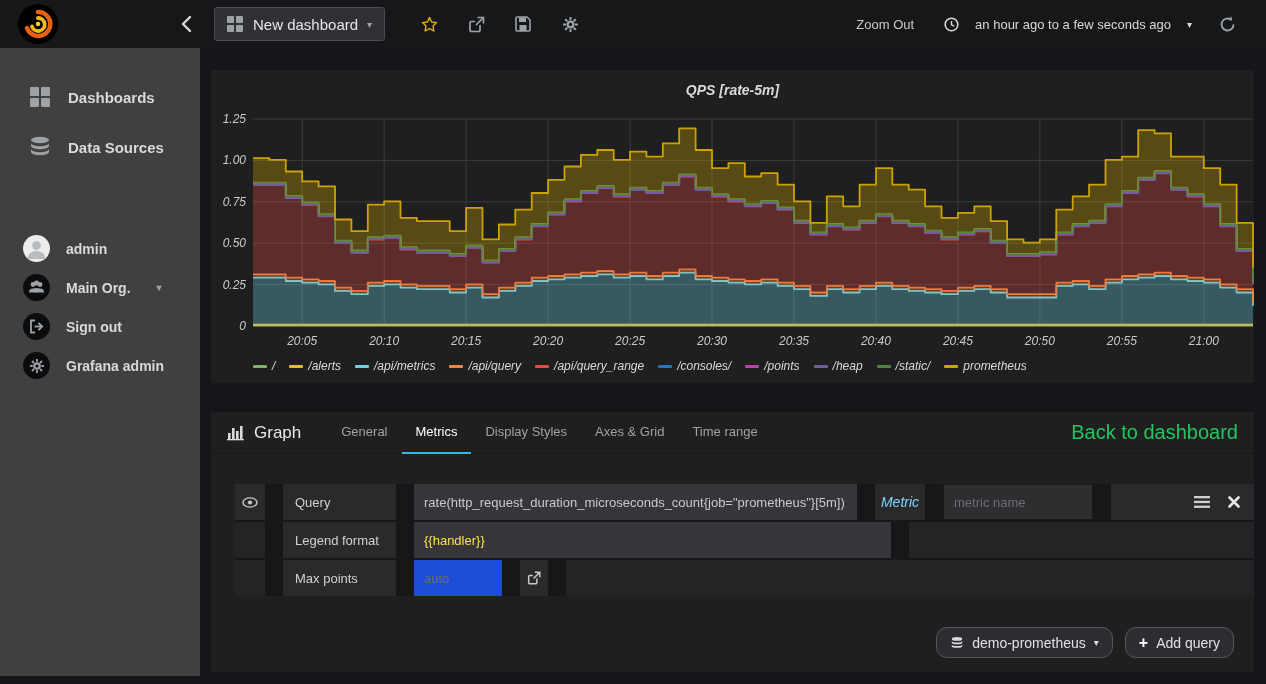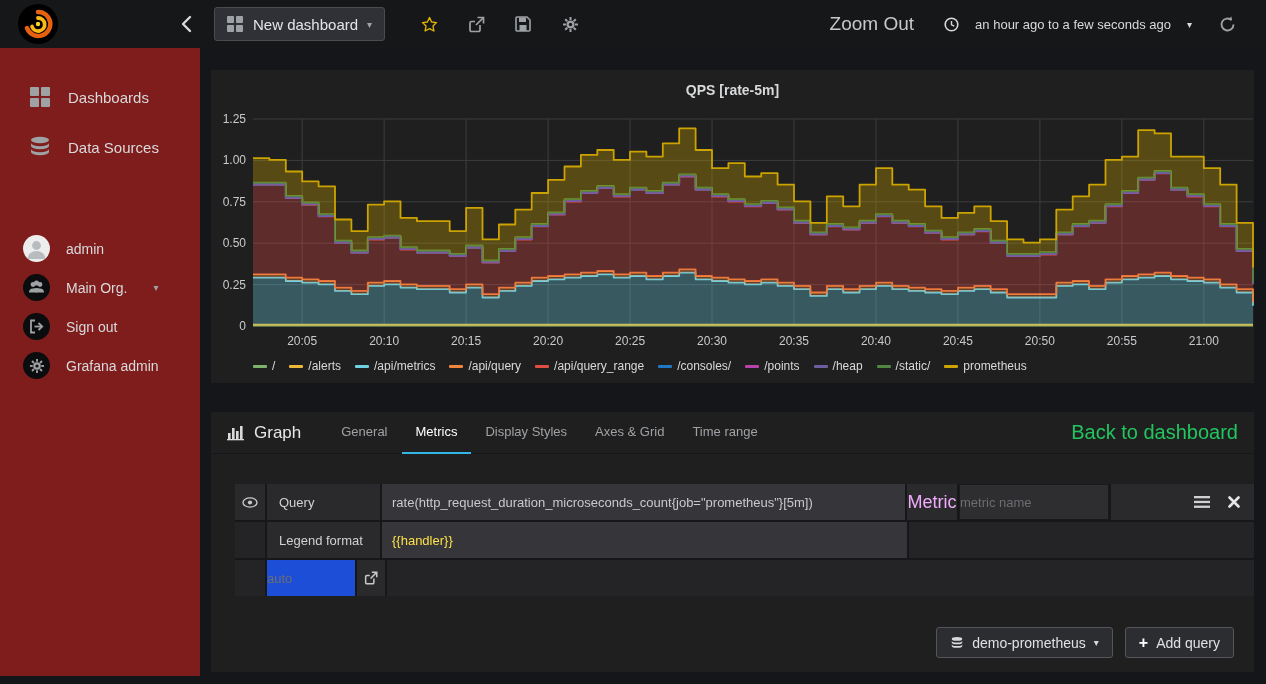--- a/index.html
+++ b/index.html
@@ -9,77 +9,77 @@
   
   .navbar { position:absolute; top:0; left:0; width:1266px; height:48px; background:#161719; display:flex; align-items:center; }
   .logo { width:40px; height:40px; margin-left:18px; border-radius:50%; background:#000; display:flex; align-items:center; justify-content:center; cursor:pointer; }
   .nav-chevron { margin-left:122px; display:flex; align-items:center; cursor:pointer; }
   .dash-btn { margin-left:22px; height:34px; display:flex; align-items:center; gap:9px; background:#303136; border:1px solid #4b4c51; border-radius:3px; padding:0 12px; cursor:pointer; }
   .dash-btn-label { color:#e4e5e6; font-size:15px; }
   .caret { color:#9fa2a5; font-size:10px; }
   .nav-icons { display:flex; align-items:center; gap:29px; margin-left:35px; }
   .icon-btn { width:18px; height:18px; display:flex; align-items:center; justify-content:center; cursor:pointer; }
   .nav-right { margin-left:auto; display:flex; align-items:center; }
-  .zoom-out { color:#c7c8ca; font-size:19px; cursor:pointer; margin-right:30px; }
+  .zoom-out { color:#c7c8ca; font-size:13px; cursor:pointer; margin-right:30px; }
   .timepicker { display:flex; align-items:center; gap:16px; color:#d8d9da; font-size:13px; cursor:pointer; margin-right:26px; }
   .refresh-btn { margin-right:30px; }
 
   
-  .sidebar { position:absolute; top:48px; left:0; width:200px; bottom:8px; background:#7f1d1d; }
+  .sidebar { position:absolute; top:48px; left:0; width:200px; bottom:8px; background:#404040;font-weight:bold; }
   .side-item { display:flex; align-items:center; height:50px; padding-left:28px; cursor:pointer; color:#d8d9da; font-size:15px; }
   .side-item .si-icon { width:24px; height:24px; margin-right:16px; display:flex; align-items:center; justify-content:center; }
   .side-profile { margin-top:57px; }
   .prof-item { display:flex; align-items:center; height:39px; padding-left:23px; cursor:pointer; color:#d8d9da; font-size:14px; }
   .prof-circle { width:27px; height:27px; border-radius:50%; background:#0b0c0d; display:flex; align-items:center; justify-content:center; margin-right:16px; flex:0 0 27px; }
   .prof-circle.avatar { background:#ededee; }
   .org-caret { margin-left:26px; }
 
   
   .content { position:absolute; top:48px; left:200px; width:1066px; bottom:0; background:#141619; padding:22px 12px 0 11px; }
 
   
   .panel { width:1043px; background:#1f1f20; }
-  .graph-panel { height:313px; margin-bottom:29px; position:relative; }
+  .graph-panel { height:313px; margin-bottom:29px; position:relative;font-style:italic; }
   .panel-title { text-align:center; padding-top:12px; height:30px; font-size:14px; font-weight:bold; color:#d8d9da; }
   .chart-wrap { position:absolute; top:30px; left:0; }
   .legend-row { position:absolute; left:42px; top:289px; display:flex; align-items:center; gap:14px; }
   .legend-item { display:flex; align-items:center; gap:5px; cursor:pointer; }
   .legend-dash { width:14px; height:3px; border-radius:1px; }
   .legend-label { color:#d8d9da; font-size:12px; }
 
   
   .editor-panel { height:260px; }
   .editor-header { height:42px; display:flex; align-items:center; padding:0 16px 0 16px; border-bottom:1px solid #161719; }
   .editor-title { display:flex; align-items:center; gap:10px; color:#e6e7e8; font-size:17px; margin-right:26px; }
   .tabs { display:flex; align-items:stretch; height:42px; }
   .tab { display:flex; align-items:center; padding:0 14px; font-size:13px; color:#9fa2a5; cursor:pointer; border-bottom:2px solid transparent; }
   .tab.active { color:#ffffff; border-bottom:2px solid #33b5e5; }
   .back-link { margin-left:auto; color:#22c55e; font-size:20px; cursor:pointer; }
   .editor-body { padding:30px 0 0 24px; position:relative; height:217px; }
 
   .query-table { width:1019px; background:#161719; display:flex; flex-direction:column; gap:2px; }
-  .q-row { display:flex; height:36px; gap:2px; }
+  .q-row { display:flex; height:36px; gap:18px; }
   .cell { background:#2a2a2c; display:flex; align-items:center; }
   .cell.dim { background:#242427; }
   .c-eye { flex:0 0 30px; justify-content:center; cursor:pointer; }
   .c-label { flex:0 0 113px; padding-left:12px; color:#d0d1d2; font-size:13px; }
   .c-input { flex:1 1 auto; background:#35353a; }
   .c-input input { width:100%; background:transparent; border:none; outline:none; color:#c9cacb; font-size:13px; padding:0 10px; font-family:"Liberation Sans", sans-serif; height:100%; }
-  .c-metric-label { flex:0 0 50px; justify-content:center; color:#f0abfc; font-size:18px; }
+  .c-metric-label { flex:0 0 50px; justify-content:center; color:#7dd3fc; font-size:14px;font-style:italic; }
   .c-metric-input { flex:0 0 150px; background:#2e2e31; border:1px solid #1a1a1c; }
-  .c-metric-input input, .c-small-input input { width:100%; background:transparent; border:none; outline:none; color:#c9cacb; font-size:13px; padding:0 0; font-family:"Liberation Sans", sans-serif; height:100%; }
+  .c-metric-input input, .c-small-input input { width:100%; background:transparent; border:none; outline:none; color:#c9cacb; font-size:13px; padding:0 10px; font-family:"Liberation Sans", sans-serif; height:100%; }
   input::placeholder { color:#6b6d70; opacity:1; }
   .c-actions { flex:0 0 143px; justify-content:flex-end; gap:18px; padding-right:14px; }
   .c-right2 { flex:0 0 345px; background:#242427; }
   .c-small-input { flex:0 0 88px; background:#1d4ed8; }
   .c-iconbtn { flex:0 0 28px; justify-content:center; cursor:pointer; }
   .c-rest { flex:1 1 auto; background:#242427; }
 
   .editor-buttons { position:absolute; right:20px; top:173px; display:flex; gap:12px; }
-  .btn { display:inline-flex; align-items:center; gap:8px; height:31px; padding:0 13px; background:#2c2d31; border:1px solid #55565b; border-radius:3px; color:#e0e1e2; font-size:14px; cursor:pointer; }
+  .btn { display:inline-flex; align-items:center; gap:8px; height:31px; padding:0 13px; background:#2c2d31; border:1px solid #55565b; border-radius:11px; color:#e0e1e2; font-size:14px; cursor:pointer; }
   .btn .plus { font-weight:bold; font-size:16px; color:#ffffff; }
 
   svg text { font-family:"Liberation Sans", sans-serif; }
 </style>
 </head>
 <body>
 
 <div class="screen">
 
   <div class="navbar">
@@ -405,20 +405,21 @@
             <div class="cell c-eye dim"></div>
             <div class="cell c-label">Legend format</div>
             <div class="cell c-input">
               <input style="color: #fde047;" value="{{handler}}">
             </div>
             <div class="cell c-right2"></div>
           </div>
 
           <div class="q-row">
             <div class="cell c-eye dim"></div>
+            <div class="cell c-label">Max points</div>
             <div class="cell c-small-input">
               <input placeholder="auto" style="">
             </div>
             <div class="cell c-iconbtn">
               <svg width="14" height="14" viewBox="0 0 17 17">
                   <path d="M12 9 v5 a1.5 1.5 0 0 1 -1.5 1.5 h-7 A1.5 1.5 0 0 1 2 14 v-7 A1.5 1.5 0 0 1 3.5 5.5 H7" fill="none" stroke="#c8c9ca" stroke-width="1.8"></path>
                   <path d="M9.5 1.5 h6 v6" fill="none" stroke="#c8c9ca" stroke-width="1.8"></path>
                   <path d="M15 2 L8 9" stroke="#c8c9ca" stroke-width="1.8"></path>
                 </svg>
             </div>

